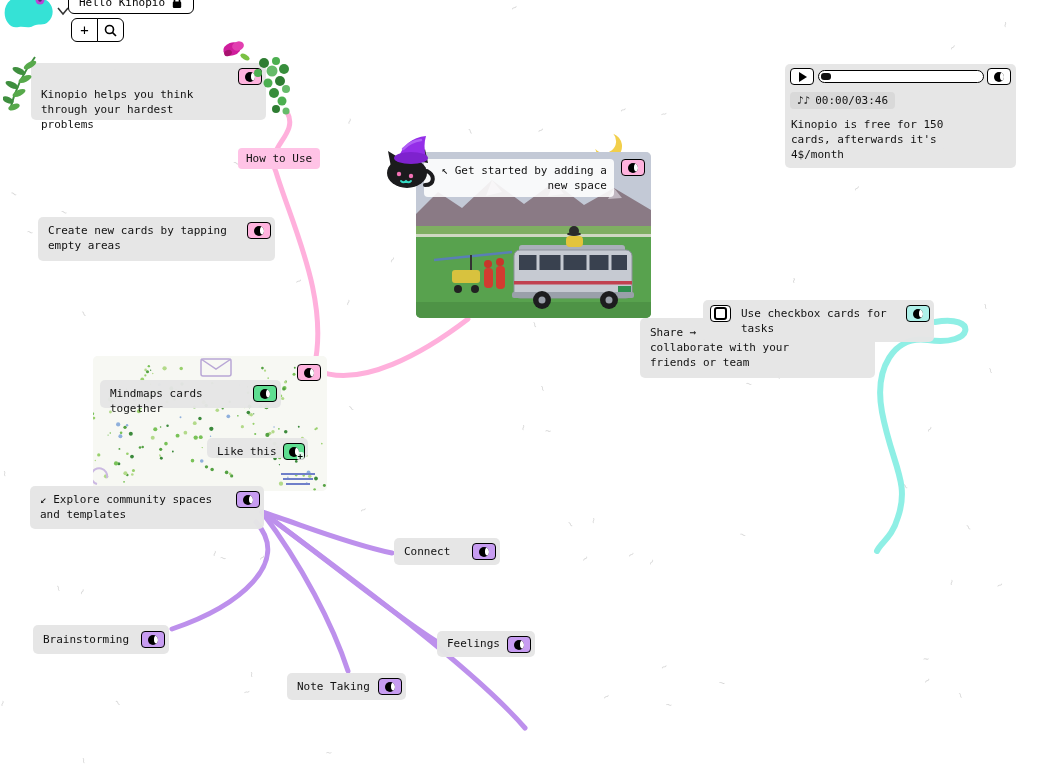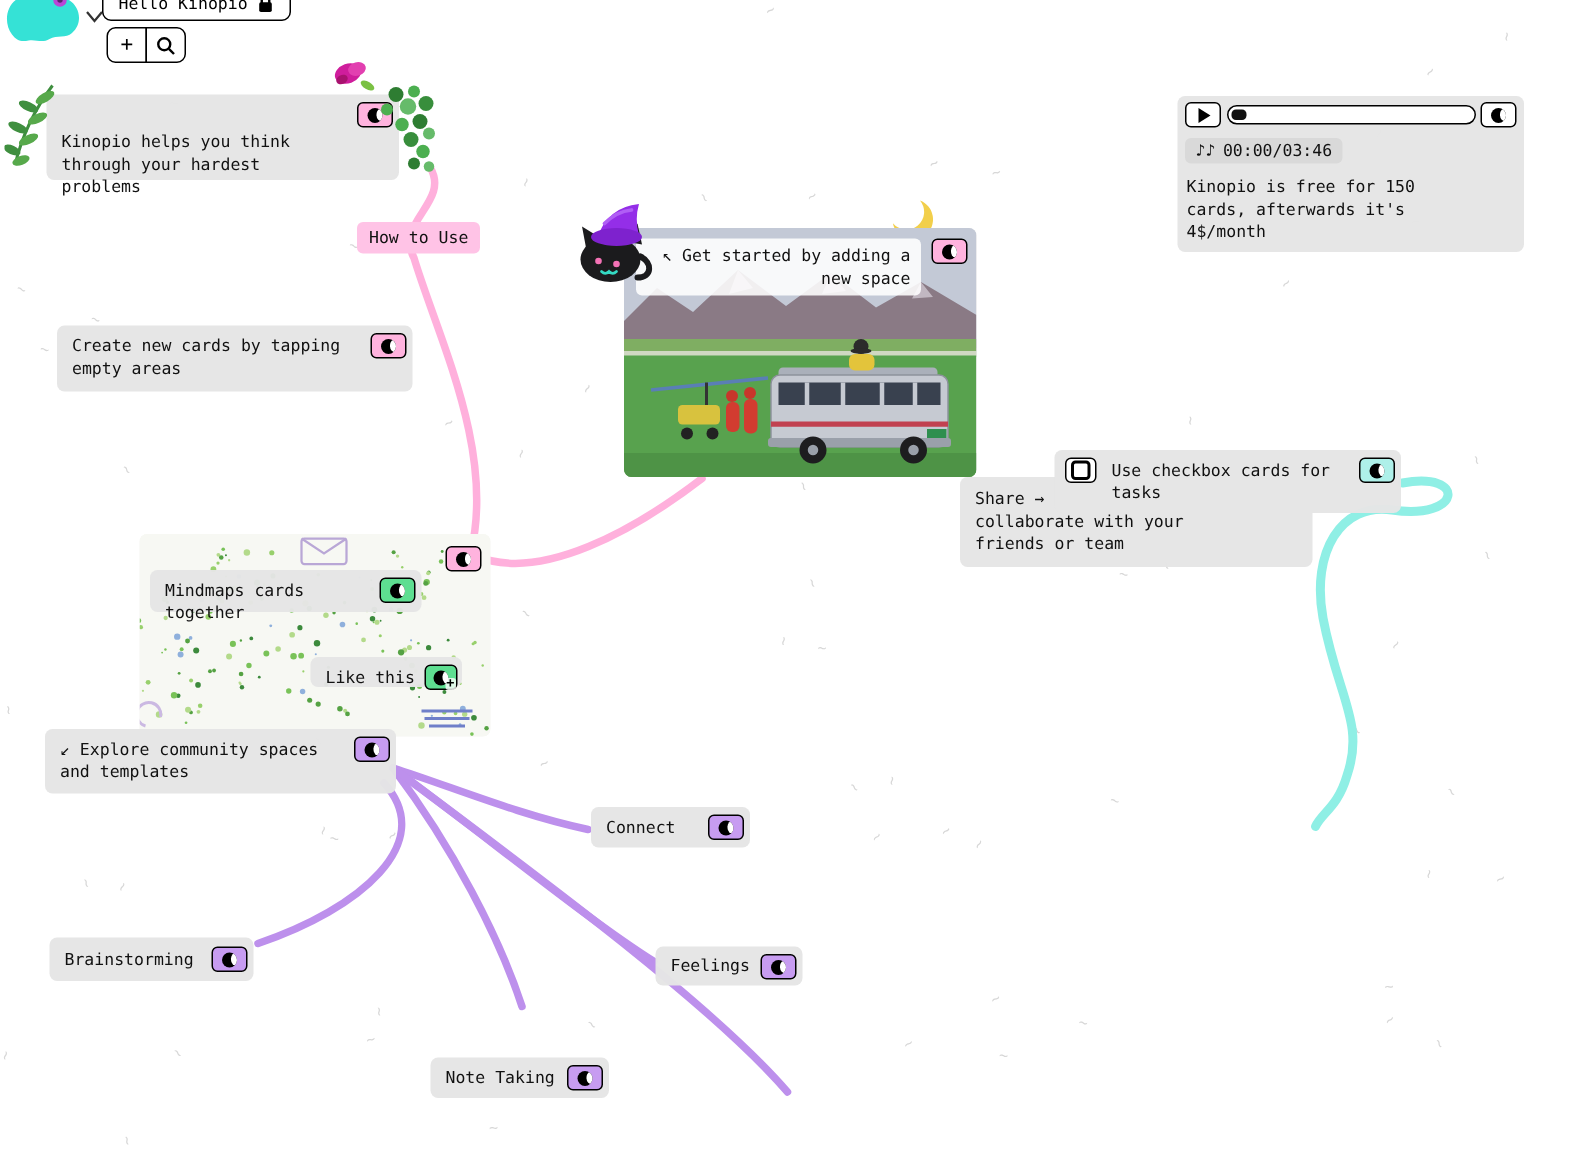--- a/index.html
+++ b/index.html
@@ -451,21 +451,21 @@
     </button>
   </div>
 
   <div class="card" style="left:33px;top:625px;width:136px;padding:7px 32px 7px 10px;">
     <span class="txt">Brainstorming</span>
     <button class="chip purplebg" style="top:6px;right:4px;">
       <span class="crescent"></span>
     </button>
   </div>
 
-  <div class="card" style="left:287px;top:673px;width:119px;padding:6px 32px 6px 10px;margin-top:32px;">
+  <div class="card" style="left:287px;top:673px;width:119px;padding:6px 32px 6px 10px;">
     <span class="txt">Note Taking</span>
     <button class="chip purplebg" style="top:5px;right:4px;">
       <span class="crescent"></span>
     </button>
   </div>
 
   <div class="card" style="left:437px;top:631px;width:98px;padding:5px 32px 6px 10px;">
     <span class="txt">Feelings</span>
     <button class="chip purplebg" style="top:5px;right:4px;">
       <span class="crescent"></span>

